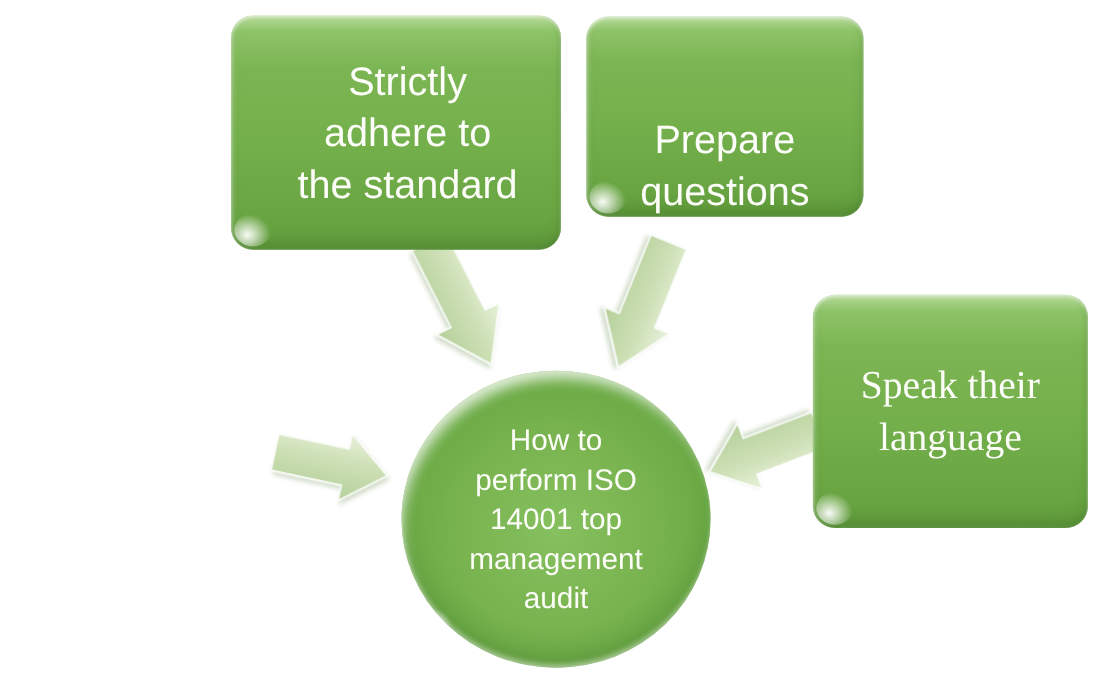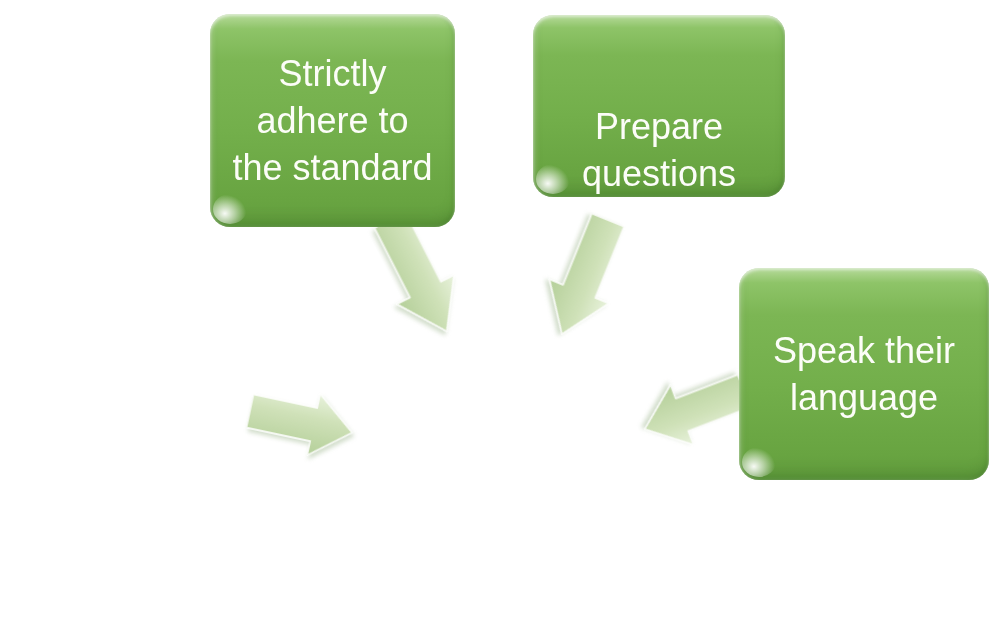--- a/index.html
+++ b/index.html
@@ -55,23 +55,23 @@
   .node-label {
     white-space: pre-line;
     text-align: center;
     color: #fcfdf8;
     font-size: 36px;
     line-height: 47px;
     letter-spacing: 0px;
   }
 
   #box-plan     { left: 3px;   top: 268px; width: 255px; height: 211px; }
-  #box-strictly { left: 210px; top: 14px;  width: 245px; height: 213px; }
+  #box-strictly { left: 210px; top: 14px;  width: 279px; height: 213px; padding-left: 21px; }
   #box-prepare  { left: 533px; top: 15px;  width: 252px; height: 182px; align-items: flex-end; }
-  #box-speak    { left: 739px; top: 268px; width: 250px; height: 212px; }
+  #box-speak    { left: 739px; top: 268px; width: 250px; height: 212px; font-family: Liberation Serif, serif; }
 
   
   .center-circle {
     position: absolute;
     left: 365px;
     top: 337px;
     width: 281px;
     height: 270px;
     border-radius: 50%;
     background: radial-gradient(circle at 50% 54%,
@@ -171,14 +171,21 @@
   <div class="node-box" id="box-prepare">
     <div class="node-label">Prepare
 questions</div>
   </div>
 
   <div class="node-box" id="box-speak">
     <div class="node-label">Speak their
 language</div>
   </div>
 
+  <div class="center-circle">
+    <div class="center-label">How to
+perform ISO
+14001 top
+management
+audit</div>
+  </div>
 
 </div>
 
 </body></html>

